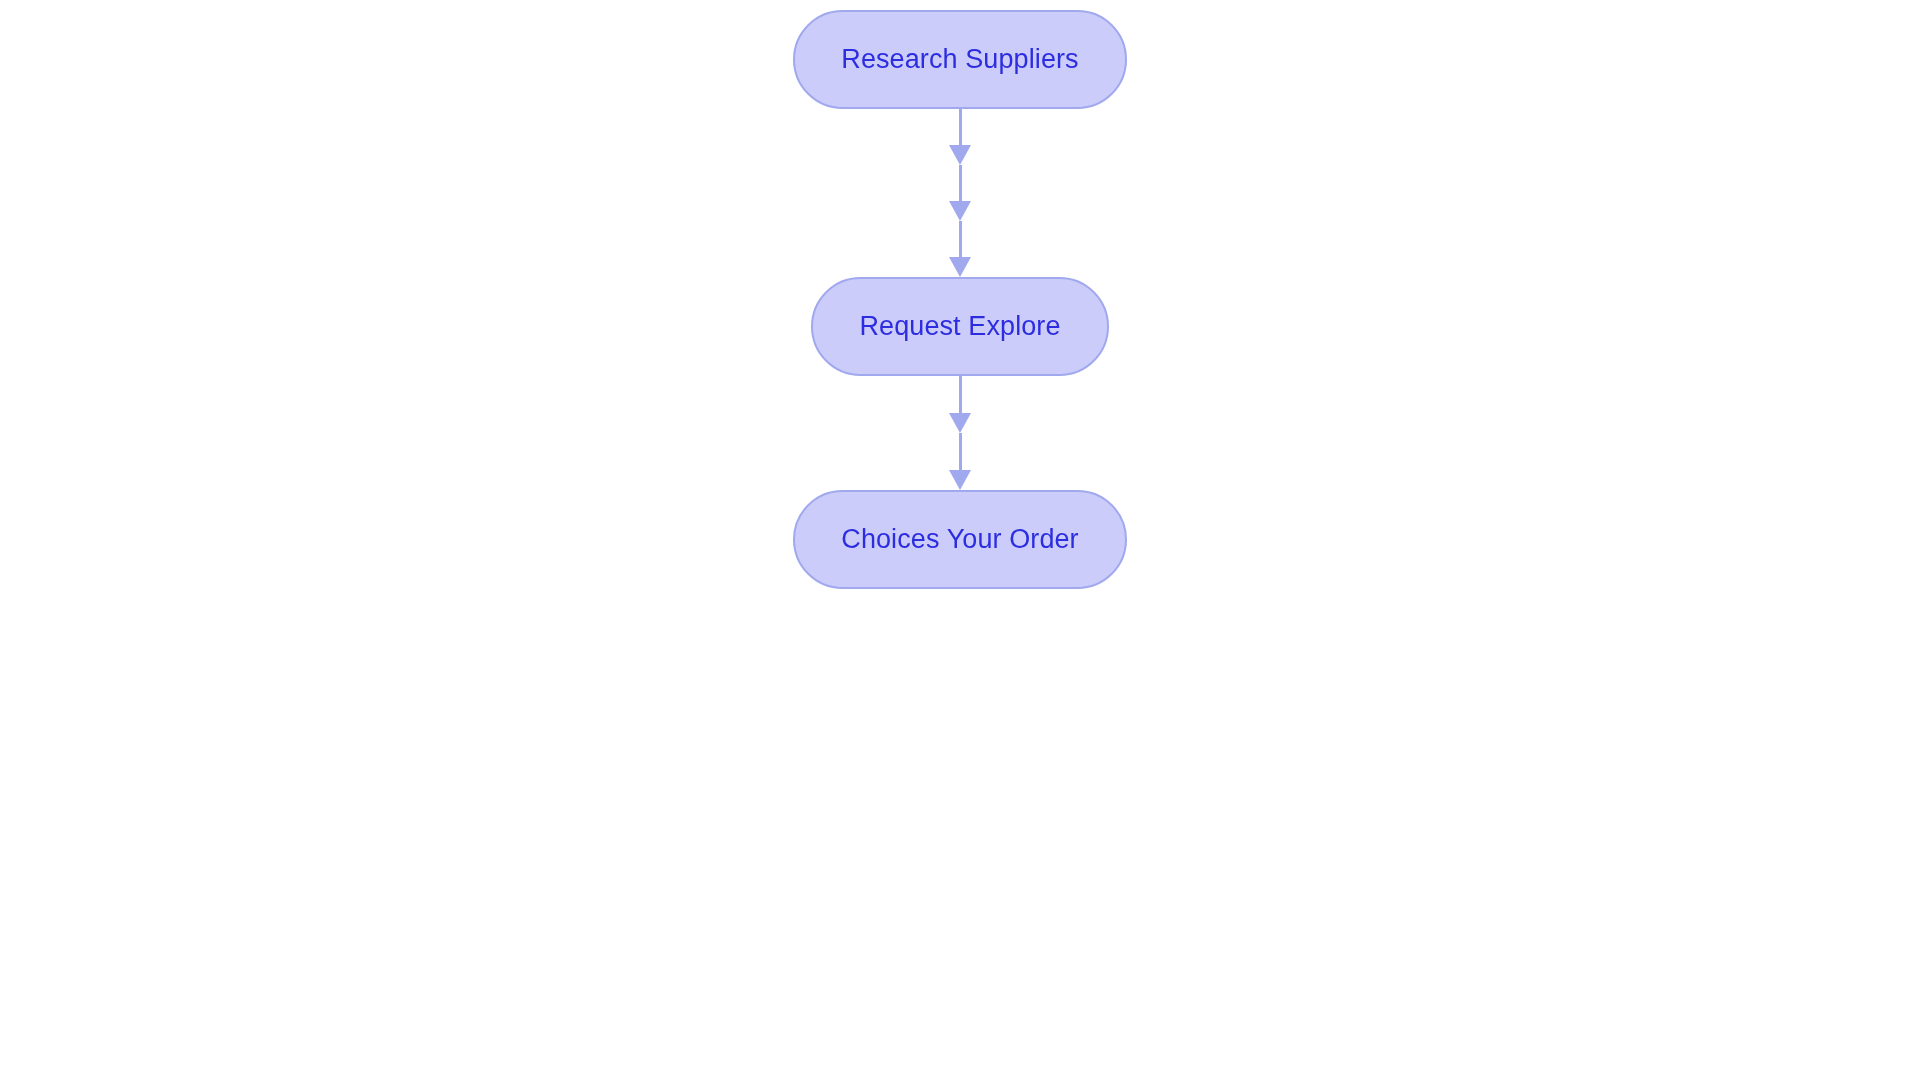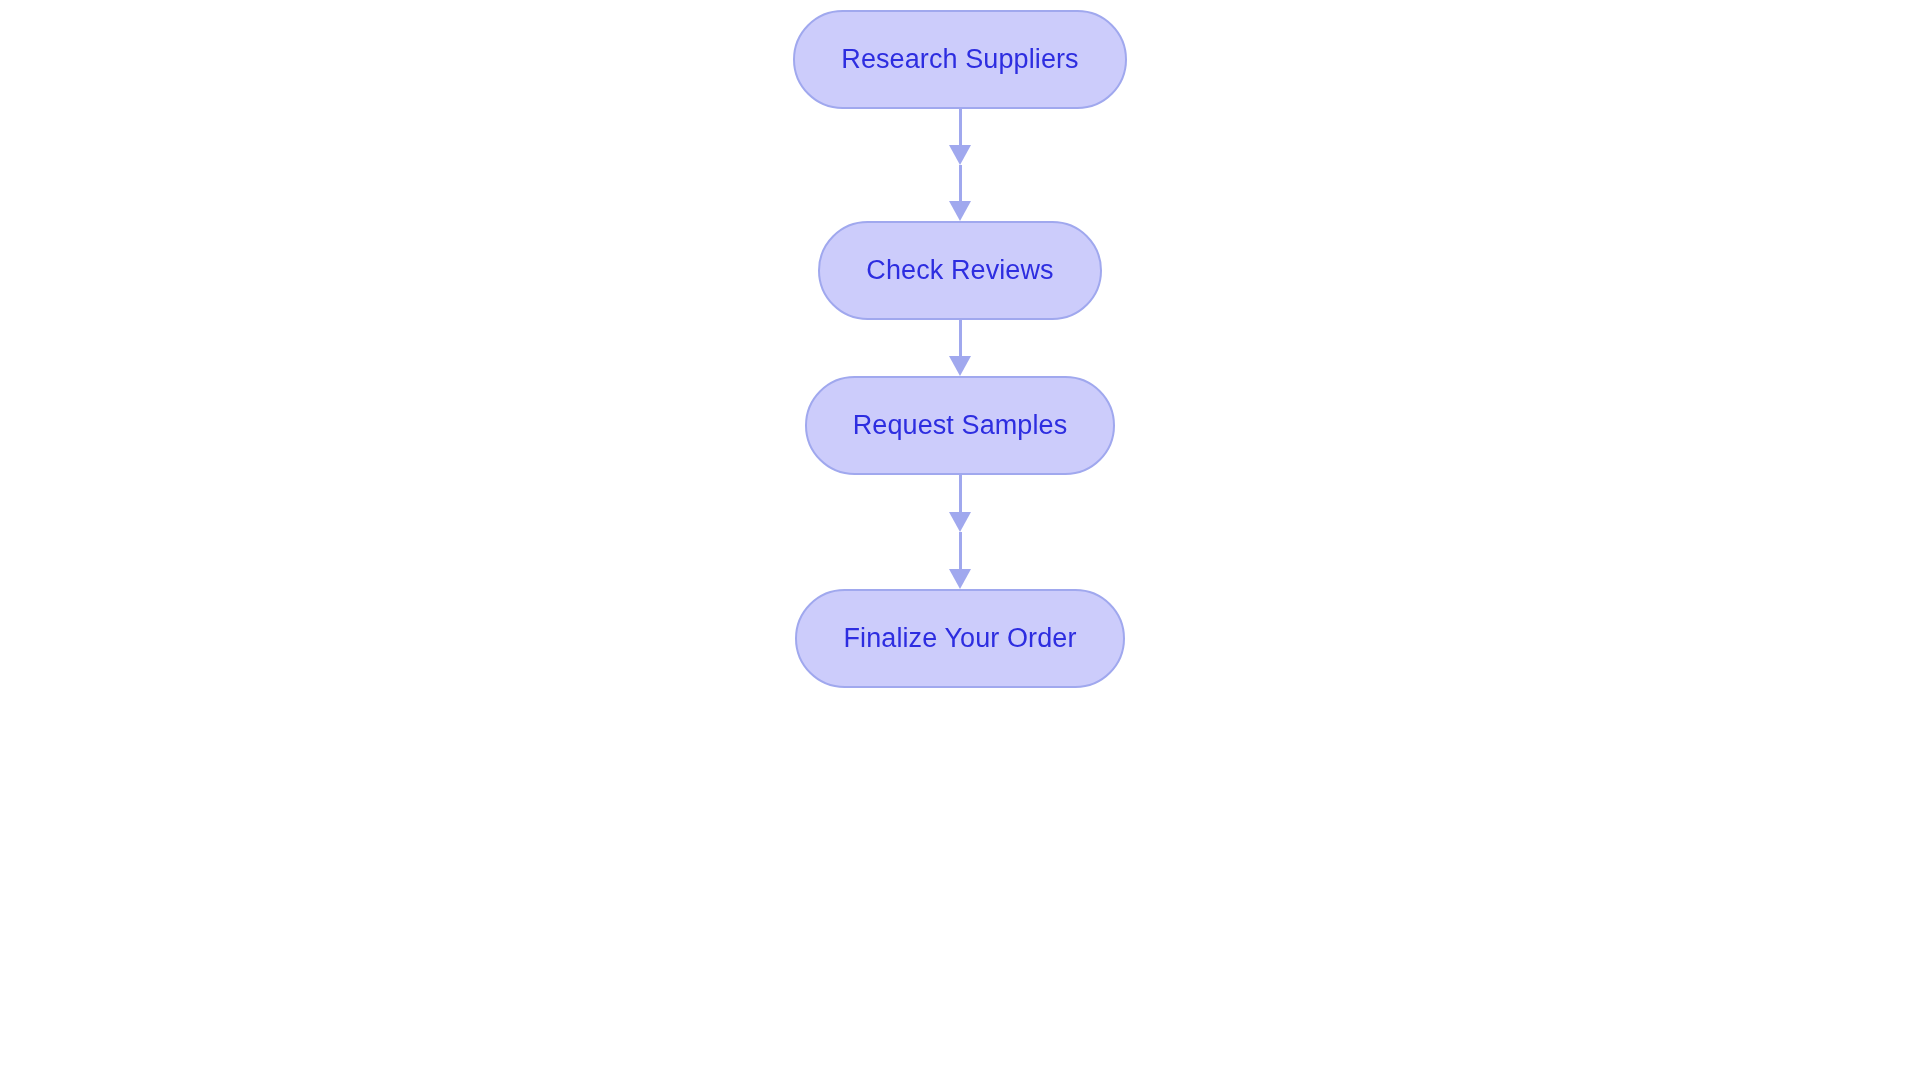--- a/index.html
+++ b/index.html
@@ -109,42 +109,39 @@
       <div class="connector-line"></div>
       <div class="connector-head"></div>
     </div>
 
 
     <div class="connector gap-2">
       <div class="connector-line"></div>
       <div class="connector-head"></div>
     </div>
 
-    <div class="node">
-      <span class="node-label">Check Reviews</span>
-    </div>
 
     <div class="connector gap-3">
       <div class="connector-line"></div>
       <div class="connector-head"></div>
     </div>
 
     <div class="node">
-      <span class="node-label">Request Samples</span>
+      <span class="node-label">Request Explore</span>
     </div>
 
     <div class="connector gap-4">
       <div class="connector-line"></div>
       <div class="connector-head"></div>
     </div>
 
 
     <div class="connector gap-5">
       <div class="connector-line"></div>
       <div class="connector-head"></div>
     </div>
 
     <div class="node">
-      <span class="node-label">Finalize Your Order</span>
+      <span class="node-label">Choices Your Order</span>
     </div>
 
   </div>
 </div>
 
 </body></html>

